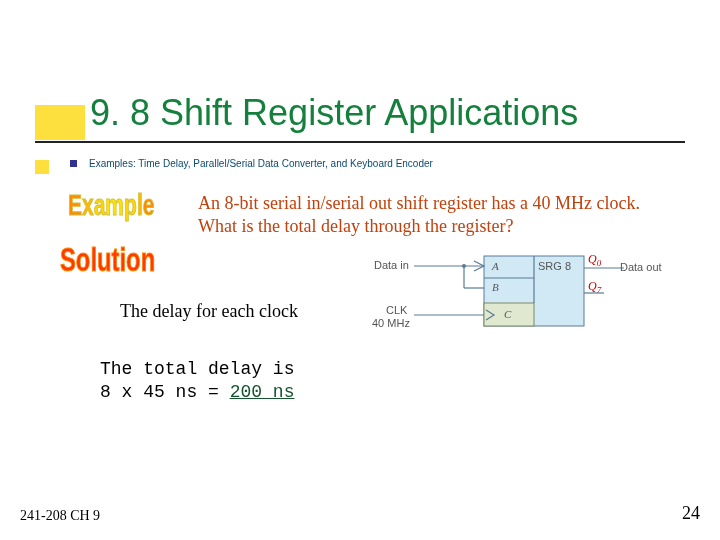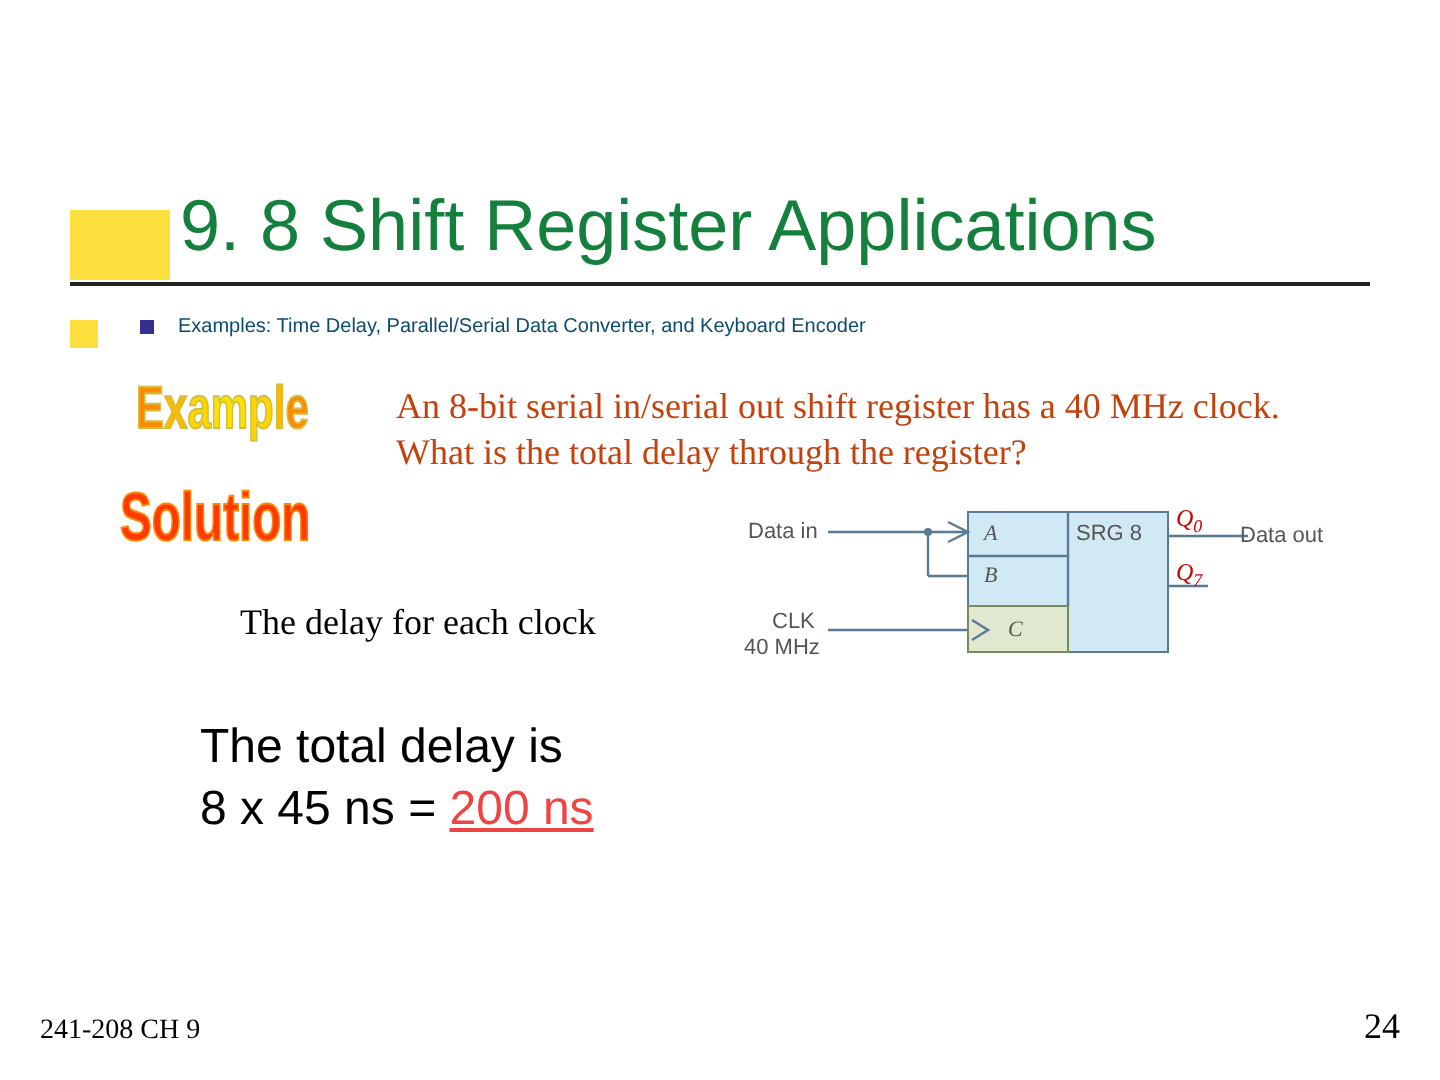--- a/index.html
+++ b/index.html
@@ -85,25 +85,25 @@
     position: absolute;
     left: 100px; top: 300px;
     font-family: "Times New Roman", serif;
     font-size: 18px;
     line-height: 1.3;
     margin-left: 20px;
   }
   .delay-2 {
     position: absolute;
     left: 100px; top: 358px;
-    font-family: Liberation Sans, sans-serif;
-    font-size: 24px;
+    font-family: Liberation Mono, monospace;
+    font-size: 18px;
     line-height: 1.3;
   }
-  .answer { color: #ef4444; text-decoration: underline; }
+  .answer { color: #14532d; text-decoration: underline; }
   .footer-left {
     position: absolute;
     left: 20px; bottom: 16px;
     font-family: "Times New Roman", serif;
     font-size: 14px;
   }
   .footer-right {
     position: absolute;
     right: 20px; bottom: 16px;
     font-family: "Times New Roman", serif;

